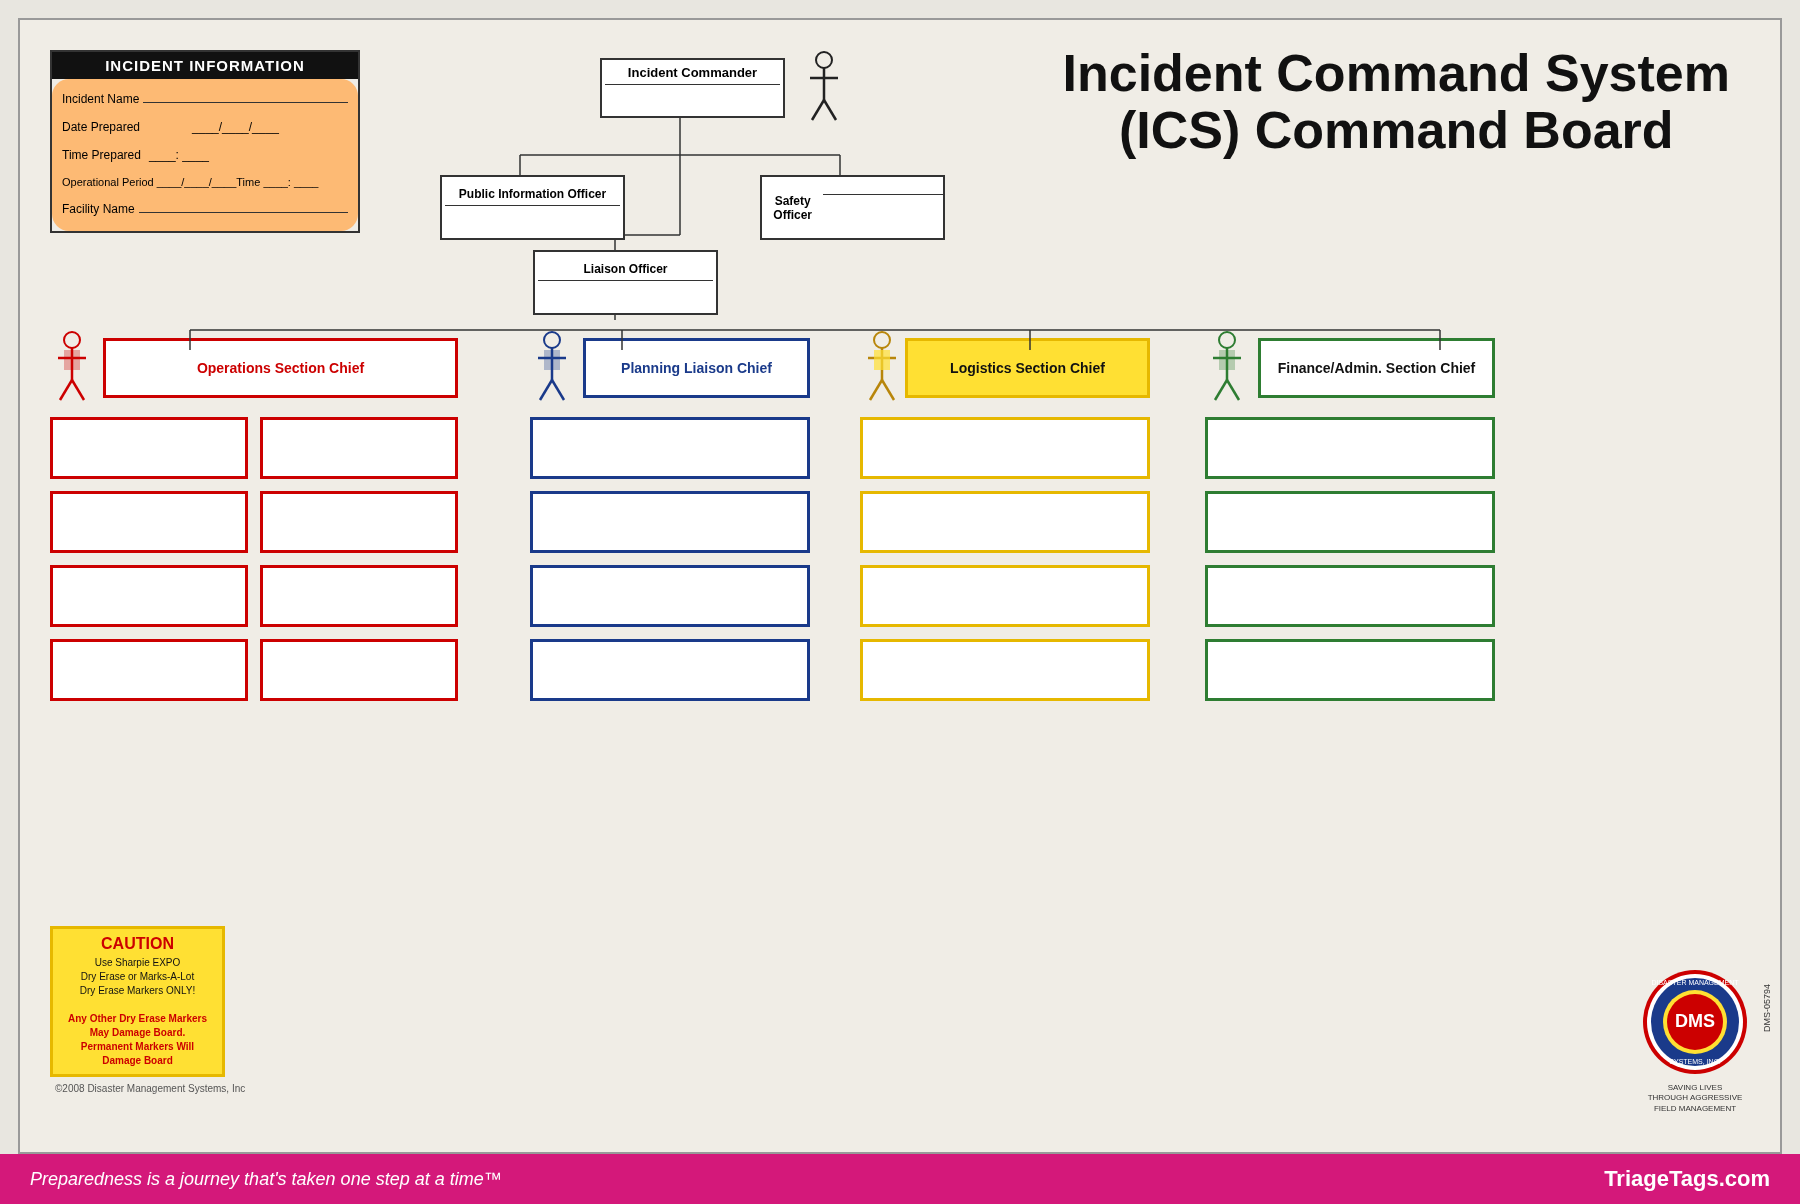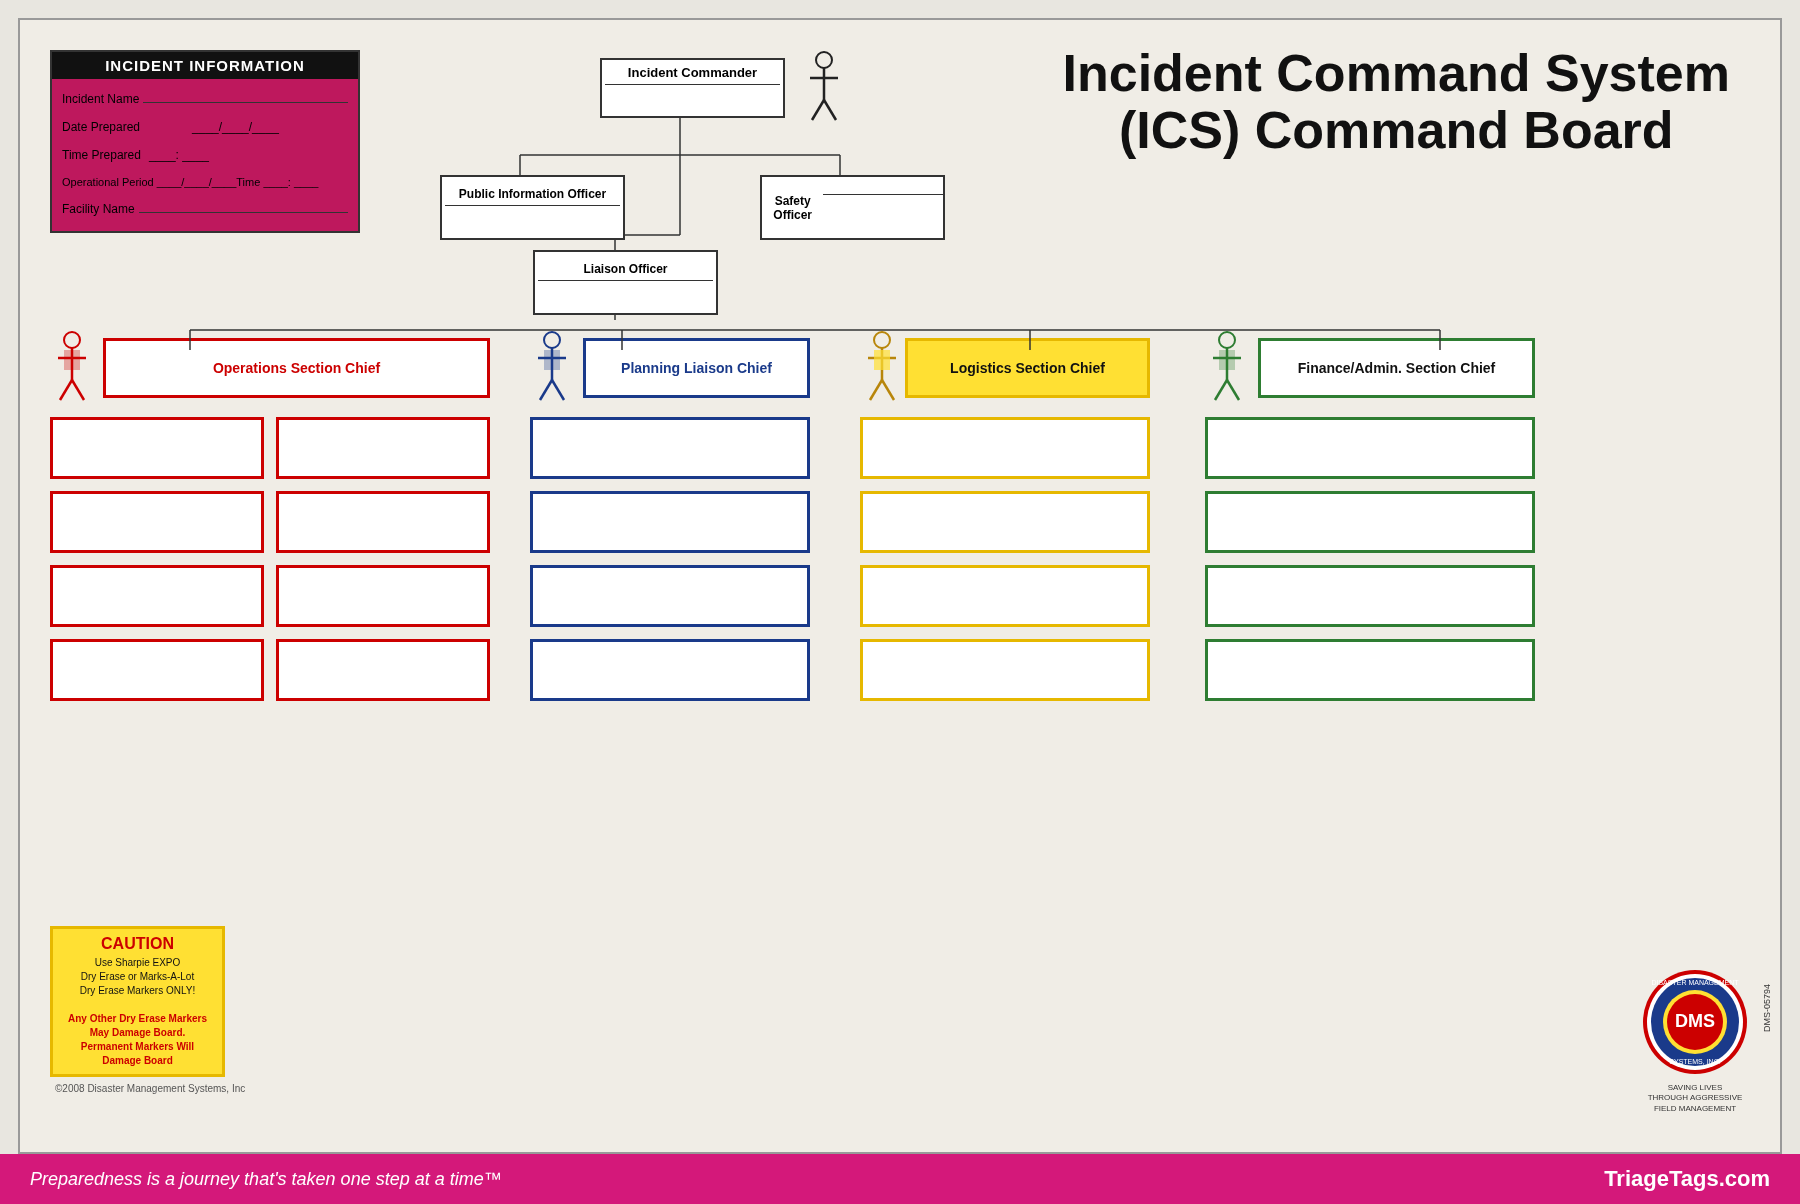--- a/index.html
+++ b/index.html
@@ -47,24 +47,25 @@
     .incident-info-header {
       background: #111;
       color: #fff;
       text-align: center;
       font-weight: 900;
       font-size: 15px;
       padding: 5px 0;
       letter-spacing: 1px;
     }
     .incident-info-body {
-      background: #be185d;
+      background: #fdba74;
       padding: 8px 10px;
       font-size: 12px;
       line-height: 2.0;
+      border-radius: 17px;
     }
 
     
     .org-box {
       border: 2px solid #333;
       background: #fff;
       display: flex;
       align-items: center;
       justify-content: center;
       text-align: center;
@@ -293,21 +294,21 @@
     </div>
   </div>
 
   <div style="position:absolute;top:230px;left:513px;">
     <div class="org-box" style="width:185px;min-height:65px;flex-direction:column;">
       <div style="font-size:12px;font-weight:700;padding:4px;text-align:center;">Liaison Officer</div>
       <div style="width:175px;height:28px;border-top:1px solid #333;"></div>
     </div>
   </div>
 
-  <div style="position:absolute;top:310px;left:30px;width:440px;">
+  <div style="position:absolute;top:310px;left:30px;width:408px;">
     <div style="display:flex;align-items:center;gap:8px;margin-bottom:12px;">
       <svg width="45" height="75" viewBox="0 0 45 75">
         <circle cx="22" cy="10" r="8" fill="none" stroke="#cc0000" stroke-width="2"></circle>
         <line x1="22" y1="18" x2="22" y2="50" stroke="#cc0000" stroke-width="2.5"></line>
         <line x1="8" y1="28" x2="36" y2="28" stroke="#cc0000" stroke-width="2.5"></line>
         <line x1="22" y1="50" x2="10" y2="70" stroke="#cc0000" stroke-width="2.5"></line>
         <line x1="22" y1="50" x2="34" y2="70" stroke="#cc0000" stroke-width="2.5"></line>
         <rect x="14" y="20" width="16" height="20" fill="#cc0000" opacity="0.3"></rect>
       </svg>
       <div class="section-chief-box red" style="flex:1;min-height:60px;">
@@ -364,21 +365,21 @@
       </div>
     </div>
     <div style="display:grid;grid-template-columns:1fr;gap:12px;">
       <div class="sub-box yellow"></div>
       <div class="sub-box yellow"></div>
       <div class="sub-box yellow"></div>
       <div class="sub-box yellow"></div>
     </div>
   </div>
 
-  <div style="position:absolute;top:310px;left:1185px;width:330px;">
+  <div style="position:absolute;top:310px;left:1185px;width:290px;">
     <div style="display:flex;align-items:center;gap:8px;margin-bottom:12px;">
       <svg width="45" height="75" viewBox="0 0 45 75">
         <circle cx="22" cy="10" r="8" fill="none" stroke="#2e7d32" stroke-width="2"></circle>
         <line x1="22" y1="18" x2="22" y2="50" stroke="#2e7d32" stroke-width="2.5"></line>
         <line x1="8" y1="28" x2="36" y2="28" stroke="#2e7d32" stroke-width="2.5"></line>
         <line x1="22" y1="50" x2="10" y2="70" stroke="#2e7d32" stroke-width="2.5"></line>
         <line x1="22" y1="50" x2="34" y2="70" stroke="#2e7d32" stroke-width="2.5"></line>
         <rect x="14" y="20" width="16" height="20" fill="#2e7d32" opacity="0.3"></rect>
       </svg>
       <div class="section-chief-box green" style="flex:1;min-height:60px;">

